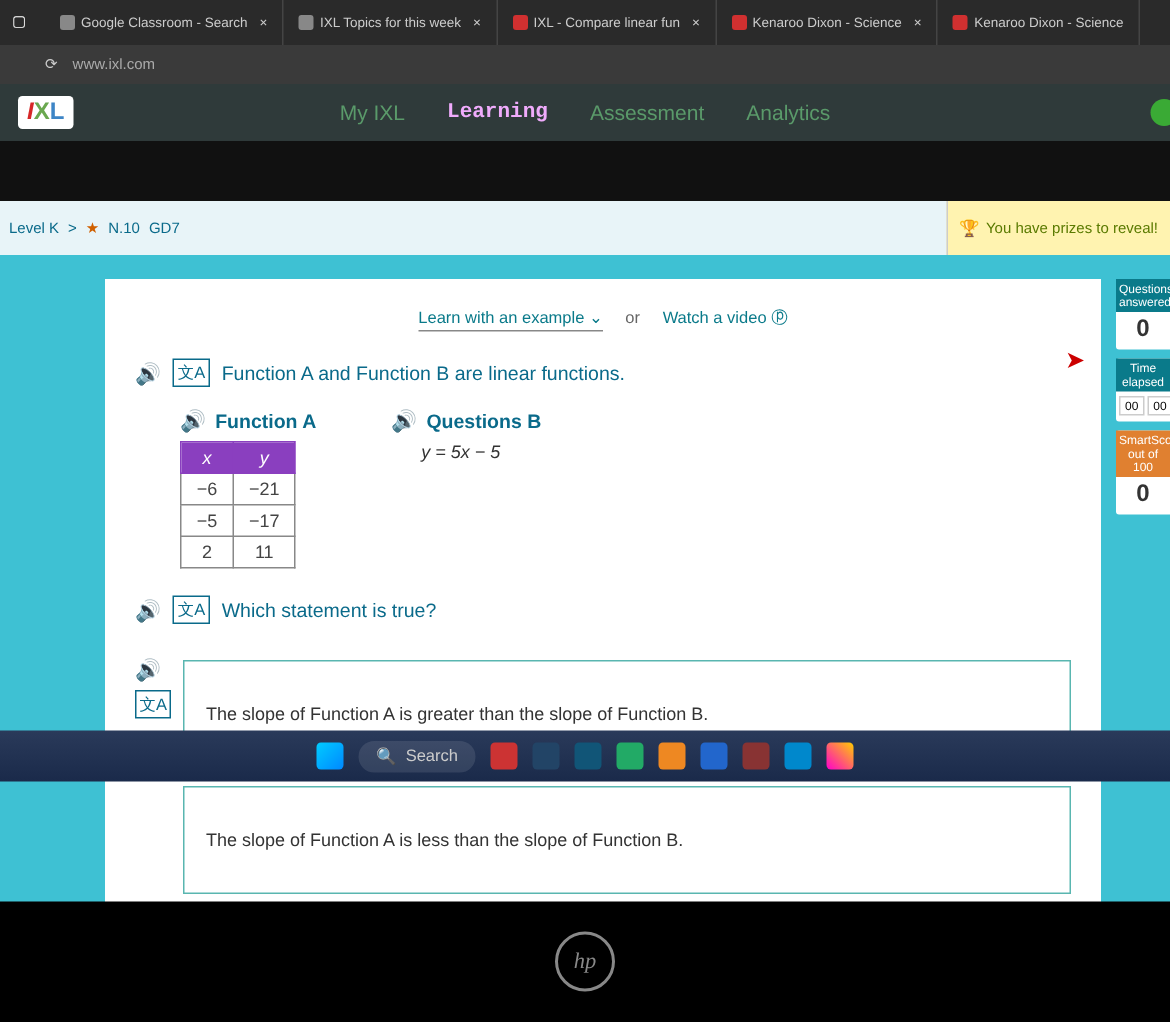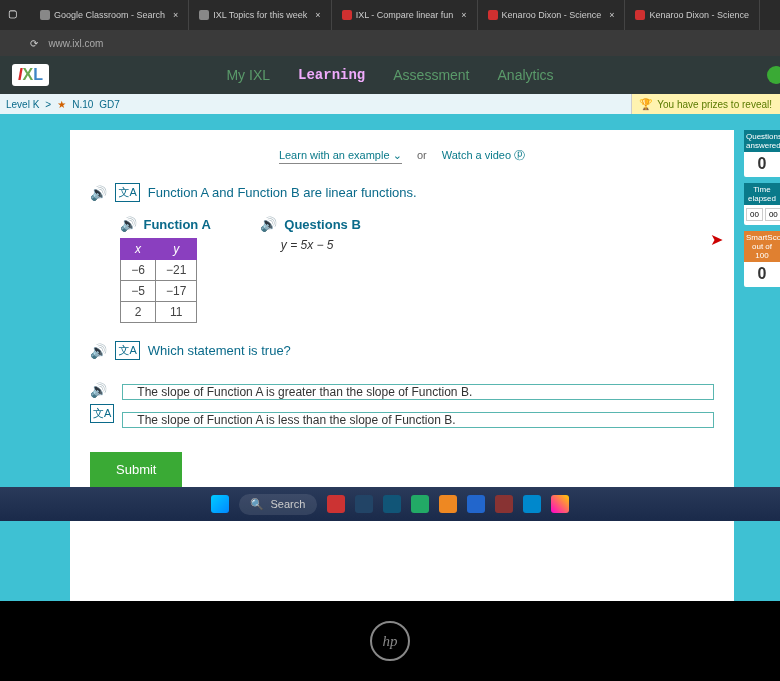--- a/index.html
+++ b/index.html
@@ -26,21 +26,21 @@
 .ixl-logo .x { color: #6aa84f; }
 .ixl-logo .l { color: #3d85c6; }
 .top-nav { display: flex; gap: 28px; margin-left: auto; margin-right: auto; position: absolute; left: 50%; transform: translateX(-50%); }
 .top-nav a { color: #ddd; font-size: 14px; cursor: pointer; text-decoration: none; }
 .top-nav a.learning { color: #f0abfc; font-weight: bold; font-family: Liberation Mono, monospace; }
 .top-nav a.assessment, .top-nav a.analytics { color: #5a9a6a; }
 .top-nav a.myixl { color: #5a9a6a; }
 .circle-right { position: absolute; right: -5px; top: 10px; width: 18px; height: 18px; background: #3aaa35; border-radius: 50%; }
 
 
-.breadcrumb { background: #e8f4f8; height: 20px; font-size: 10px; color: #0a6a8a; display: flex; align-items: center; padding: 0 6px; gap: 6px; position: relative; }
+.breadcrumb { background: #e8f4f8; height: 36px; font-size: 10px; color: #0a6a8a; display: flex; align-items: center; padding: 0 6px; gap: 6px; position: relative; margin-top: 40px; }
 .breadcrumb .star { color: #d06000; }
 .breadcrumb .prize { position: absolute; right: 0; top: 0; background: #fff3b0; height: 100%; padding: 0 8px; display: flex; align-items: center; gap: 4px; color: #5a7a00; border-left: 1px solid #ccc; }
 .trophy { color: #2a7ab0; font-size: 11px; }
 
 
 .main { display: flex; background: #3ec1d3; height: calc(100% - 114px); }
 .content-panel { background: #fff; margin: 16px 0 0 70px; flex: 1; padding: 18px 20px; position: relative; }
 .right-panel { width: 36px; margin: 16px 0 0 10px; }
 
 .helpers { text-align: center; font-size: 11px; color: #0a7a8a; margin-bottom: 20px; }
@@ -54,21 +54,21 @@
 
 .functions { display: flex; gap: 50px; margin-left: 30px; margin-bottom: 18px; }
 .func-col .title { color: #0a6a8a; font-size: 13px; font-weight: bold; display: flex; align-items: center; gap: 6px; margin-bottom: 6px; }
 .func-eq { font-size: 12px; color: #333; font-style: italic; margin-left: 20px; }
 
 table.func-table { border-collapse: collapse; font-size: 12px; }
 table.func-table th { background: #8a3fbf; color: #fff; font-style: italic; font-weight: normal; padding: 3px 14px; border: 1px solid #8a3fbf; }
 table.func-table td { border: 1px solid #888; padding: 3px 10px; text-align: center; color: #444; }
 
 .answers { margin-left: 30px; margin-top: 10px; }
-.answer-option { border: 1px solid #59b6b0; padding: 0 14px; margin-bottom: 12px; font-size: 12px; color: #333; cursor: pointer; }
+.answer-option { border: 1px solid #59b6b0; padding: 28px 14px; margin-bottom: 12px; font-size: 12px; color: #333; cursor: pointer; }
 .answer-row { display: flex; align-items: flex-start; gap: 8px; }
 .answer-icons { display: flex; flex-direction: column; gap: 6px; margin-top: 8px; font-size: 13px; color: #0a6a8a; }
 
 .submit-btn { background: #3aaa35; color: #fff; border: none; padding: 10px 26px; font-size: 13px; cursor: pointer; margin-top: 12px; }
 
 
 .side-card { background: #fff; margin-bottom: 6px; font-size: 9px; text-align: center; padding: 4px 2px; border-radius: 2px 0 0 2px; }
 .side-card .hdr { background: #0a7a8a; color: #fff; font-size: 8px; padding: 2px; margin: -4px -2px 3px; }
 .side-card.orange .hdr { background: #e08030; }
 .side-card .big { font-size: 16px; font-weight: bold; color: #333; }

